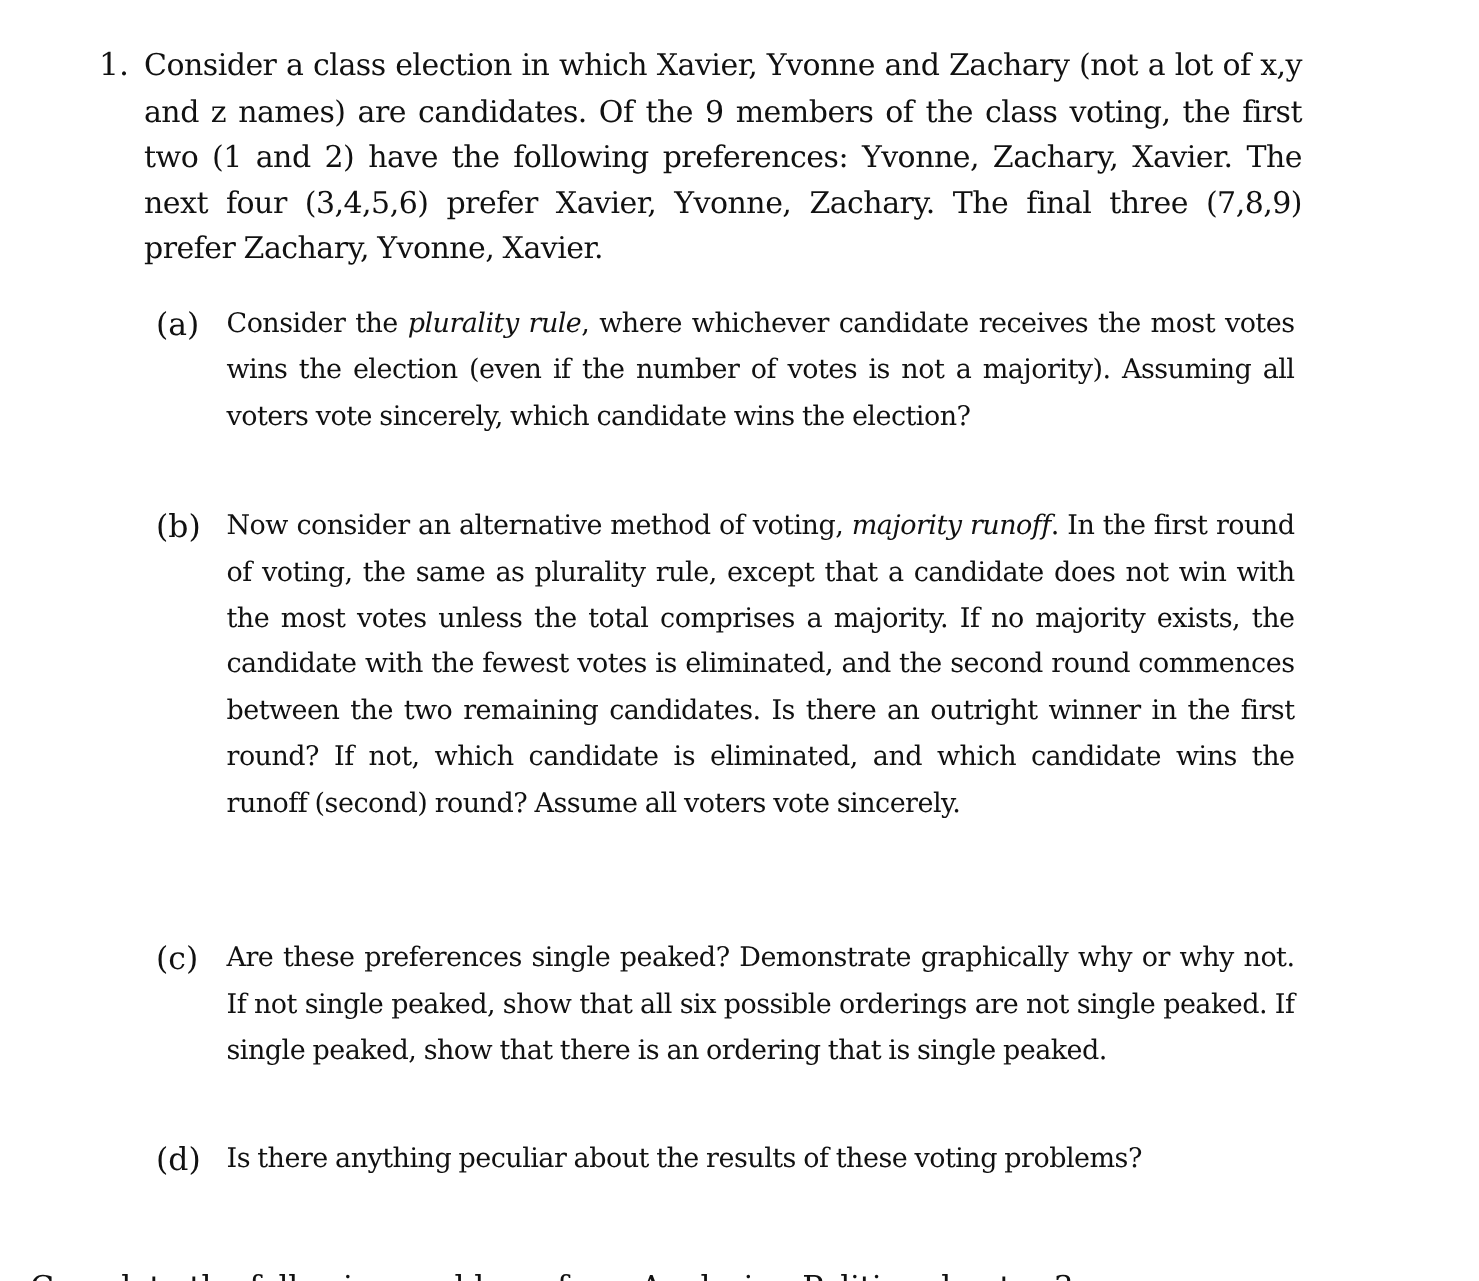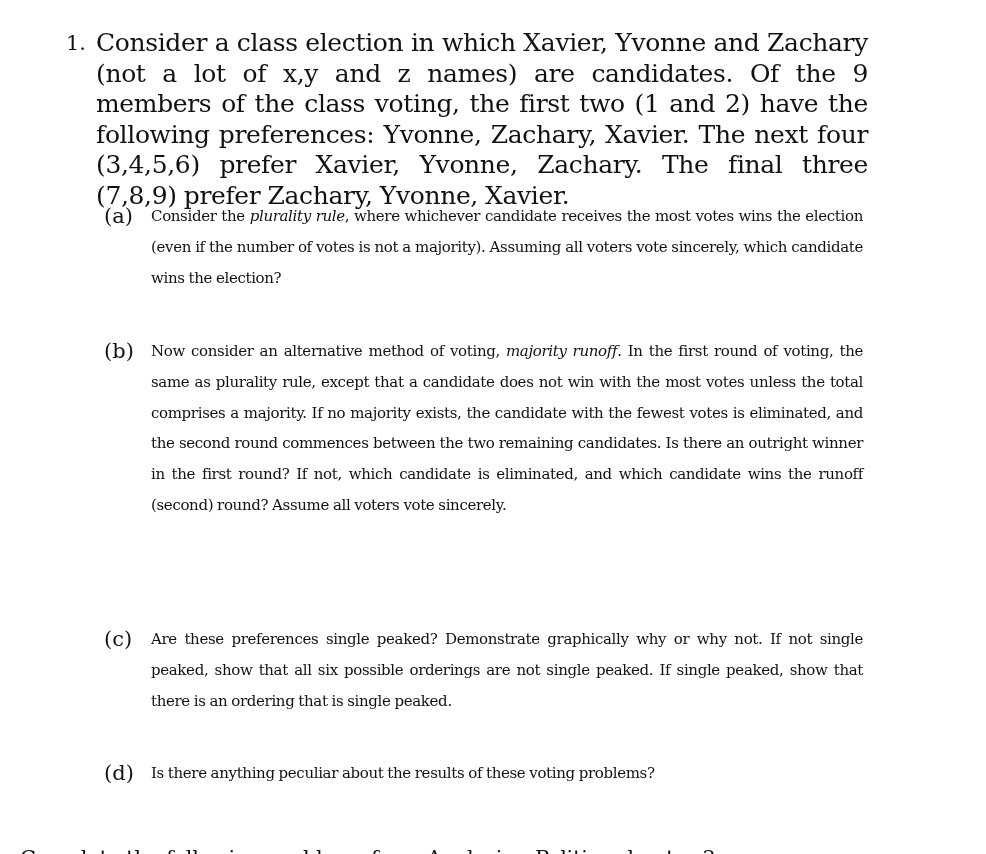--- a/index.html
+++ b/index.html
@@ -29,21 +29,21 @@
       width: 772px;
     }
     .problem-number {
       position: absolute;
       left: -30px;
       top: 0;
       font-size: 21px;
       line-height: 30.5px;
     }
     .para {
-      font-size: 25px;
+      font-size: 20px;
       line-height: 30.5px;
       text-align: justify;
       text-align-last: left;
       letter-spacing: -0.35px;
       word-spacing: -0.5px;
     }
     .parts {
       position: absolute;
       left: 151px;
       width: 712px;
@@ -54,21 +54,21 @@
       width: 712px;
     }
     .part-label {
       position: absolute;
       left: -47px;
       top: 0;
       font-size: 21px;
       line-height: 30.5px;
     }
     .part-text {
-      font-size: 15px;
+      font-size: 18px;
       line-height: 30.8px;
       text-align: justify;
       text-align-last: left;
       letter-spacing: -0.35px;
       word-spacing: -0.5px;
     }
     .part-text em {
       font-style: italic;
     }
     .cut-line {

